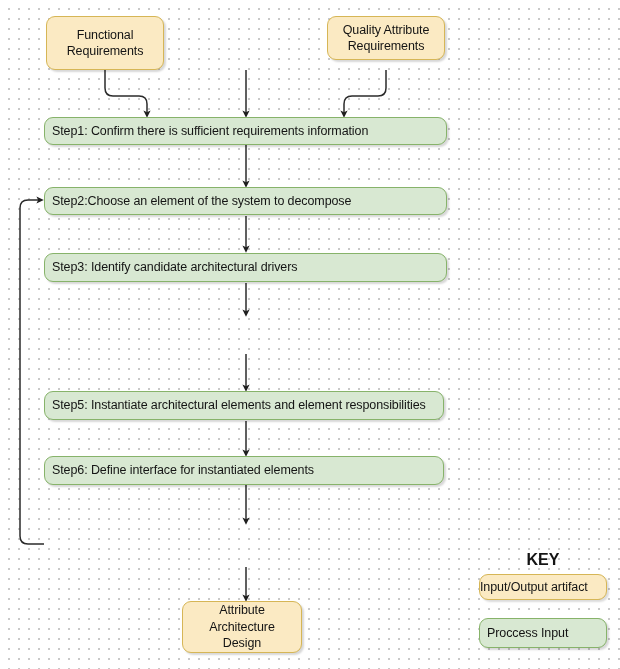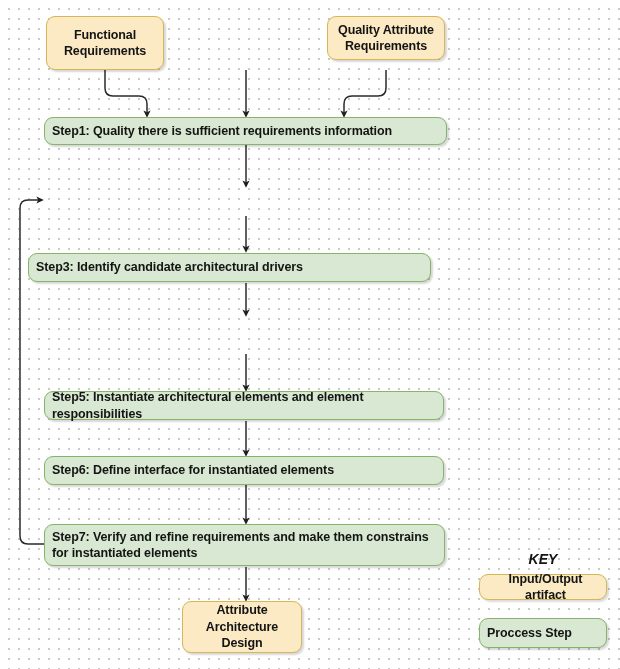--- a/index.html
+++ b/index.html
@@ -21,21 +21,21 @@
     width: 620px;
     height: 669px;
   }
   .node {
     position: absolute;
     box-sizing: border-box;
     border-radius: 9px;
     display: flex;
     align-items: center;
     font-size: 12.5px;
-    font-weight: bold;
+    font-weight: normal;
     color: #141414;
     line-height: 1.32;
     letter-spacing: -0.1px;
     box-shadow: 2px 2px 2px rgba(0,0,0,0.16);
     z-index: 3;
   }
   .artifact {
     background: #fbeac3;
     border: 1.3px solid #d6b656;
     justify-content: center;
@@ -52,25 +52,24 @@
 
   #edges {
     position: absolute;
     left: 0; top: 0;
     width: 620px;
     height: 669px;
     z-index: 1;
   }
   .key-title {
     position: absolute;
-    font-size: 14px;
+    font-size: 16px;
     font-weight: bold;
     color: #141414;
     text-align: center;
-    font-style: italic;
   }
 </style>
 </head>
 <body>
 
 <div id="canvas">
 
   <svg id="edges" viewBox="0 0 620 669">
     <defs>
       <marker id="ah" markerWidth="9" markerHeight="9" refX="4.2" refY="4.2" orient="auto" markerUnits="userSpaceOnUse">
@@ -112,51 +111,51 @@
 
 
   <div class="node artifact" style="left:327px; top:16px; width:118px; height:44px;">
     <div class="txt">
       <span>Quality Attribute</span><br>
       <span>Requirements</span>
     </div>
   </div>
 
   <div class="node process" style="left:44px; top:117px; width:403px; height:28px;">
-    <span class="txt">Step1: Quality there is sufficient requirements information</span>
+    <span class="txt">Step1: Confirm there is sufficient requirements information</span>
   </div>
 
+  <div class="node process" style="left:44px; top:187px; width:403px; height:28px;">
+    <span class="txt">Step2:Choose an element of the system to decompose</span>
+  </div>
 
-  <div class="node process" style="left:28px; top:253px; width:403px; height:29px;">
+  <div class="node process" style="left:44px; top:253px; width:403px; height:29px;">
     <span class="txt">Step3: Identify candidate architectural drivers</span>
   </div>
 
 
   <div class="node process" style="left:44px; top:391px; width:400px; height:29px;">
     <span class="txt">Step5: Instantiate architectural elements and element responsibilities</span>
   </div>
 
   <div class="node process" style="left:44px; top:456px; width:400px; height:29px;">
     <span class="txt">Step6: Define interface for instantiated elements</span>
   </div>
 
-  <div class="node process" style="left:44px; top:524px; width:401px; height:42px;">
-    <span class="txt">Step7: Verify and refine requirements and make them constrains for instantiated elements</span>
-  </div>
 
   <div class="node artifact" style="left:182px; top:601px; width:120px; height:52px;">
     <div class="txt">
       <span>Attribute</span><br>
       <span>Architecture Design</span>
     </div>
   </div>
 
   <div class="key-title" style="left:479px; top:551px; width:128px;">KEY</div>
 
   <div class="node artifact" style="left:479px; top:574px; width:128px; height:26px; justify-content:flex-start; box-shadow:2px 2px 2px rgba(0,0,0,0.14);">
-    <span class="txt" style="padding-left:11px;">Input/Output artifact</span>
+    <span class="txt" style="padding-left:0;">Input/Output artifact</span>
   </div>
 
   <div class="node process" style="left:479px; top:618px; width:128px; height:30px;">
-    <span class="txt">Proccess Step</span>
+    <span class="txt">Proccess Input</span>
   </div>
 
 </div>
 
 </body></html>

